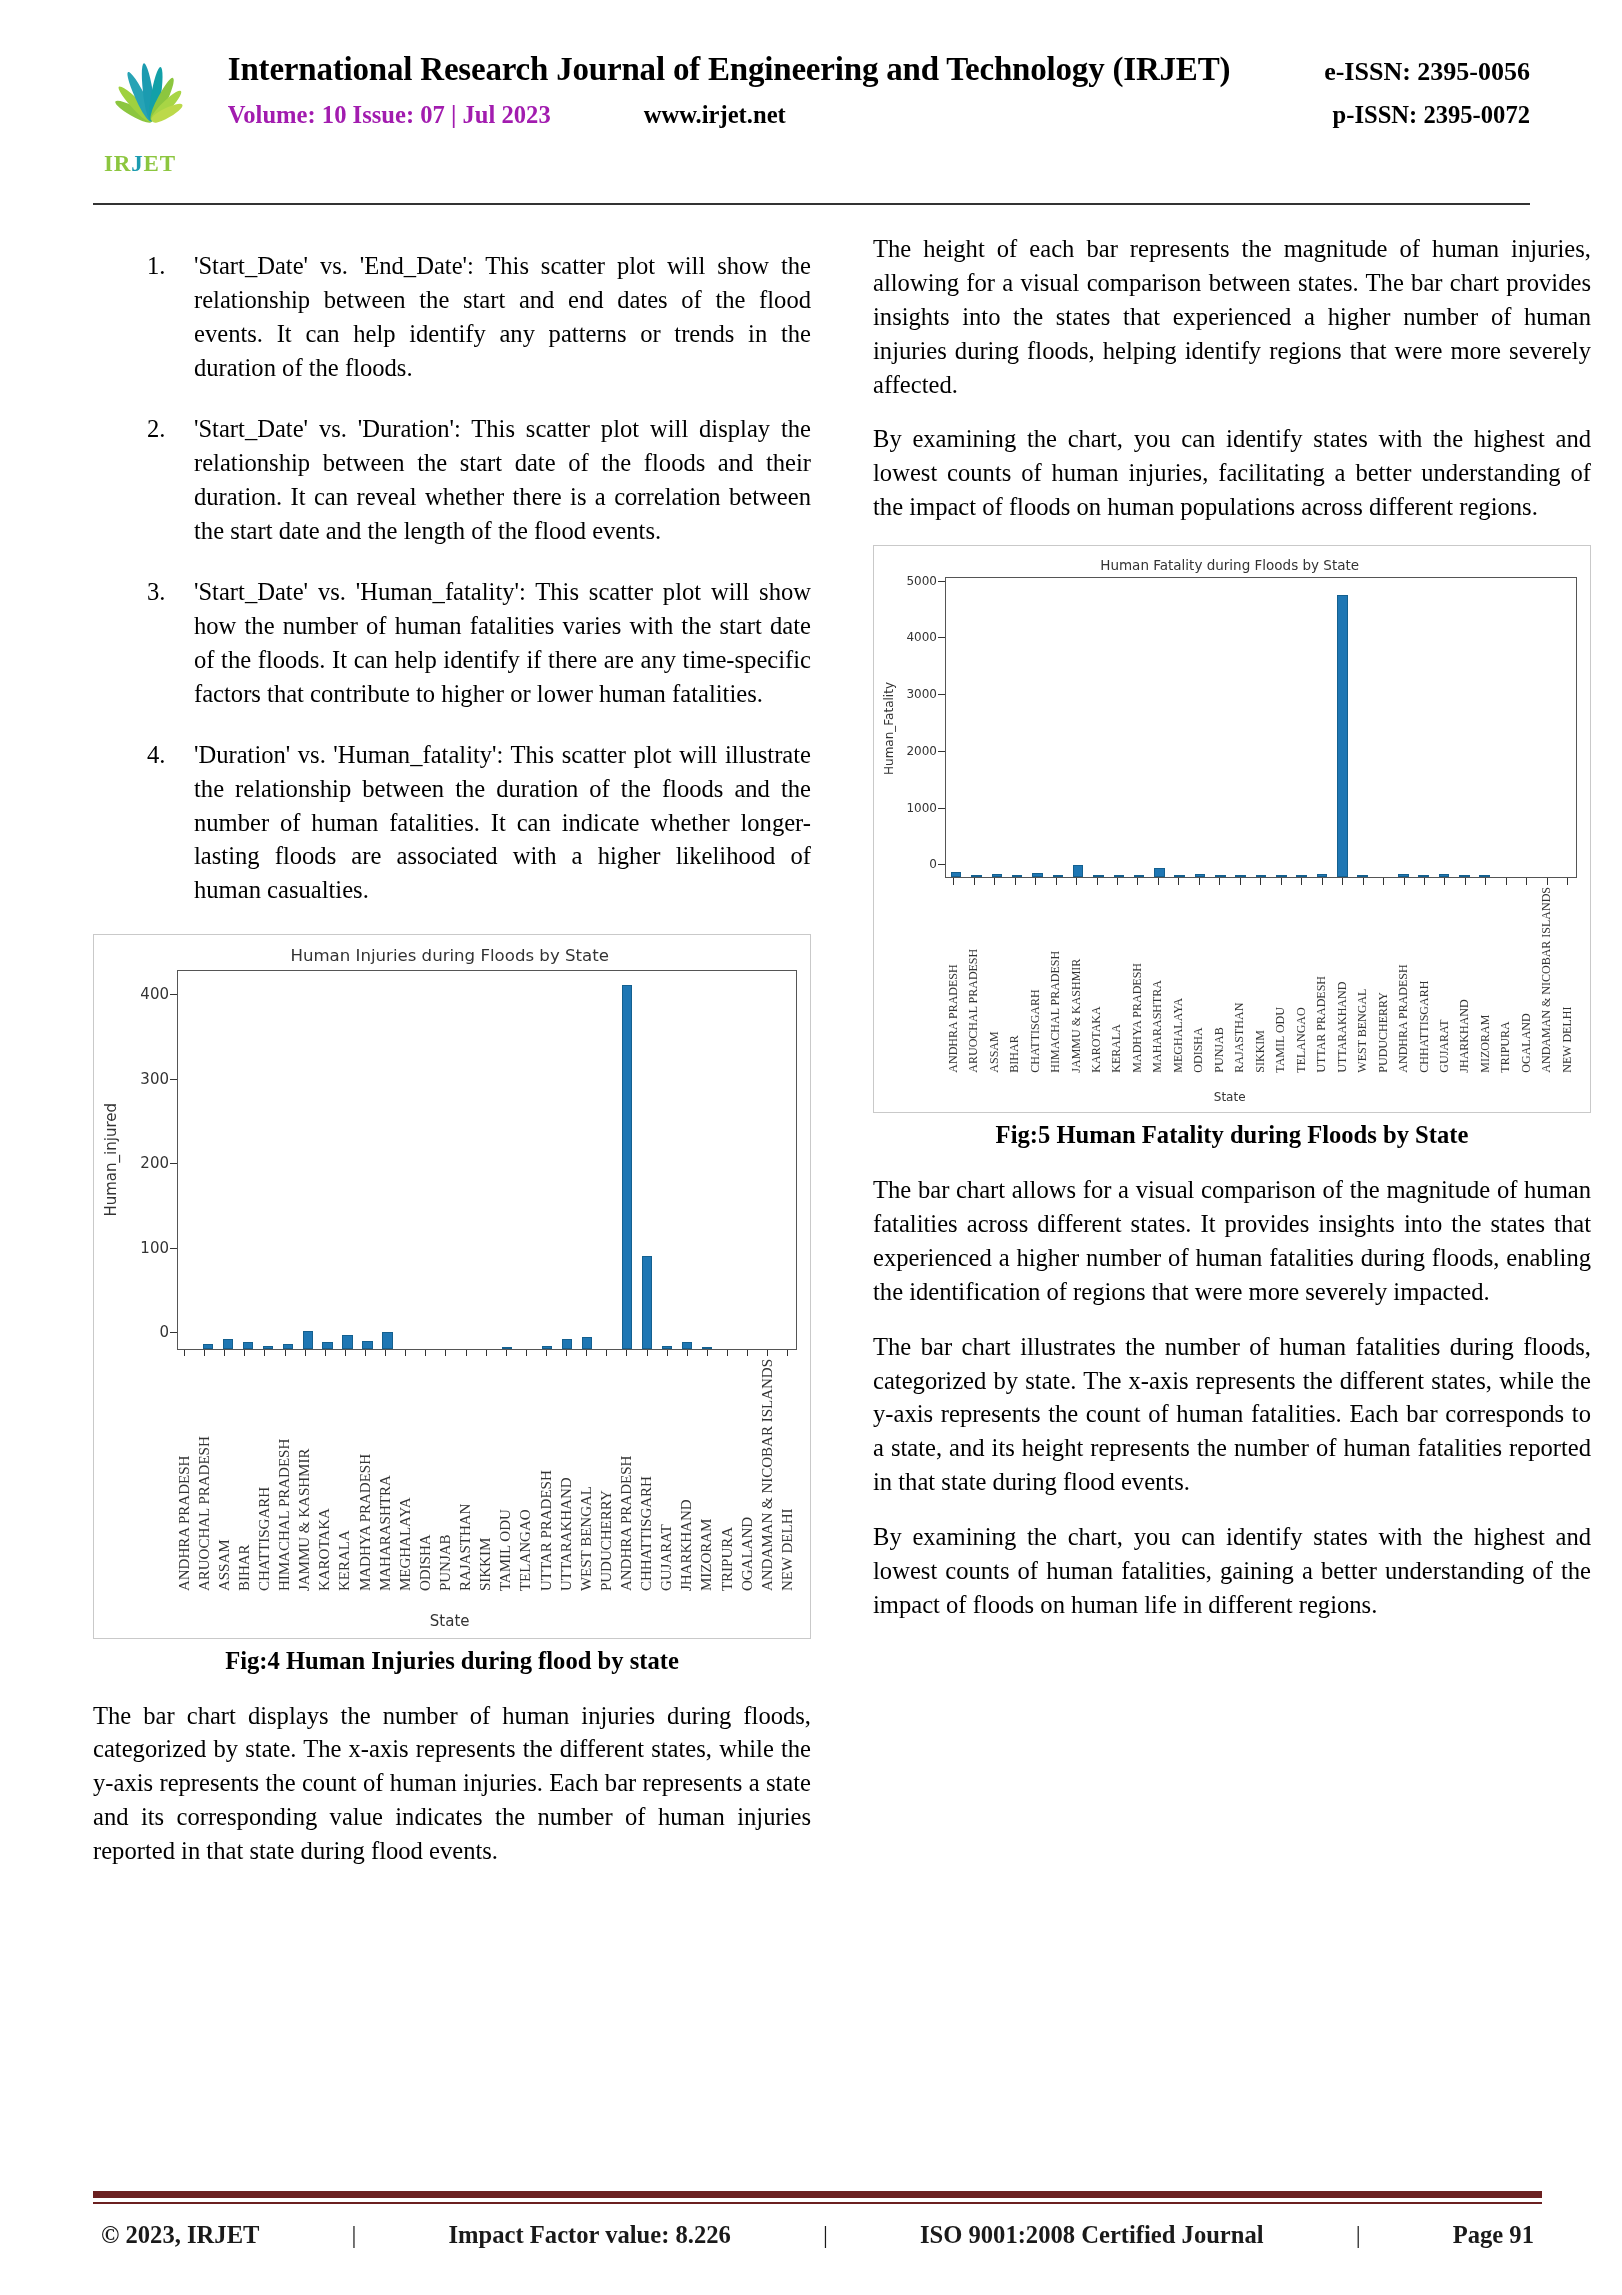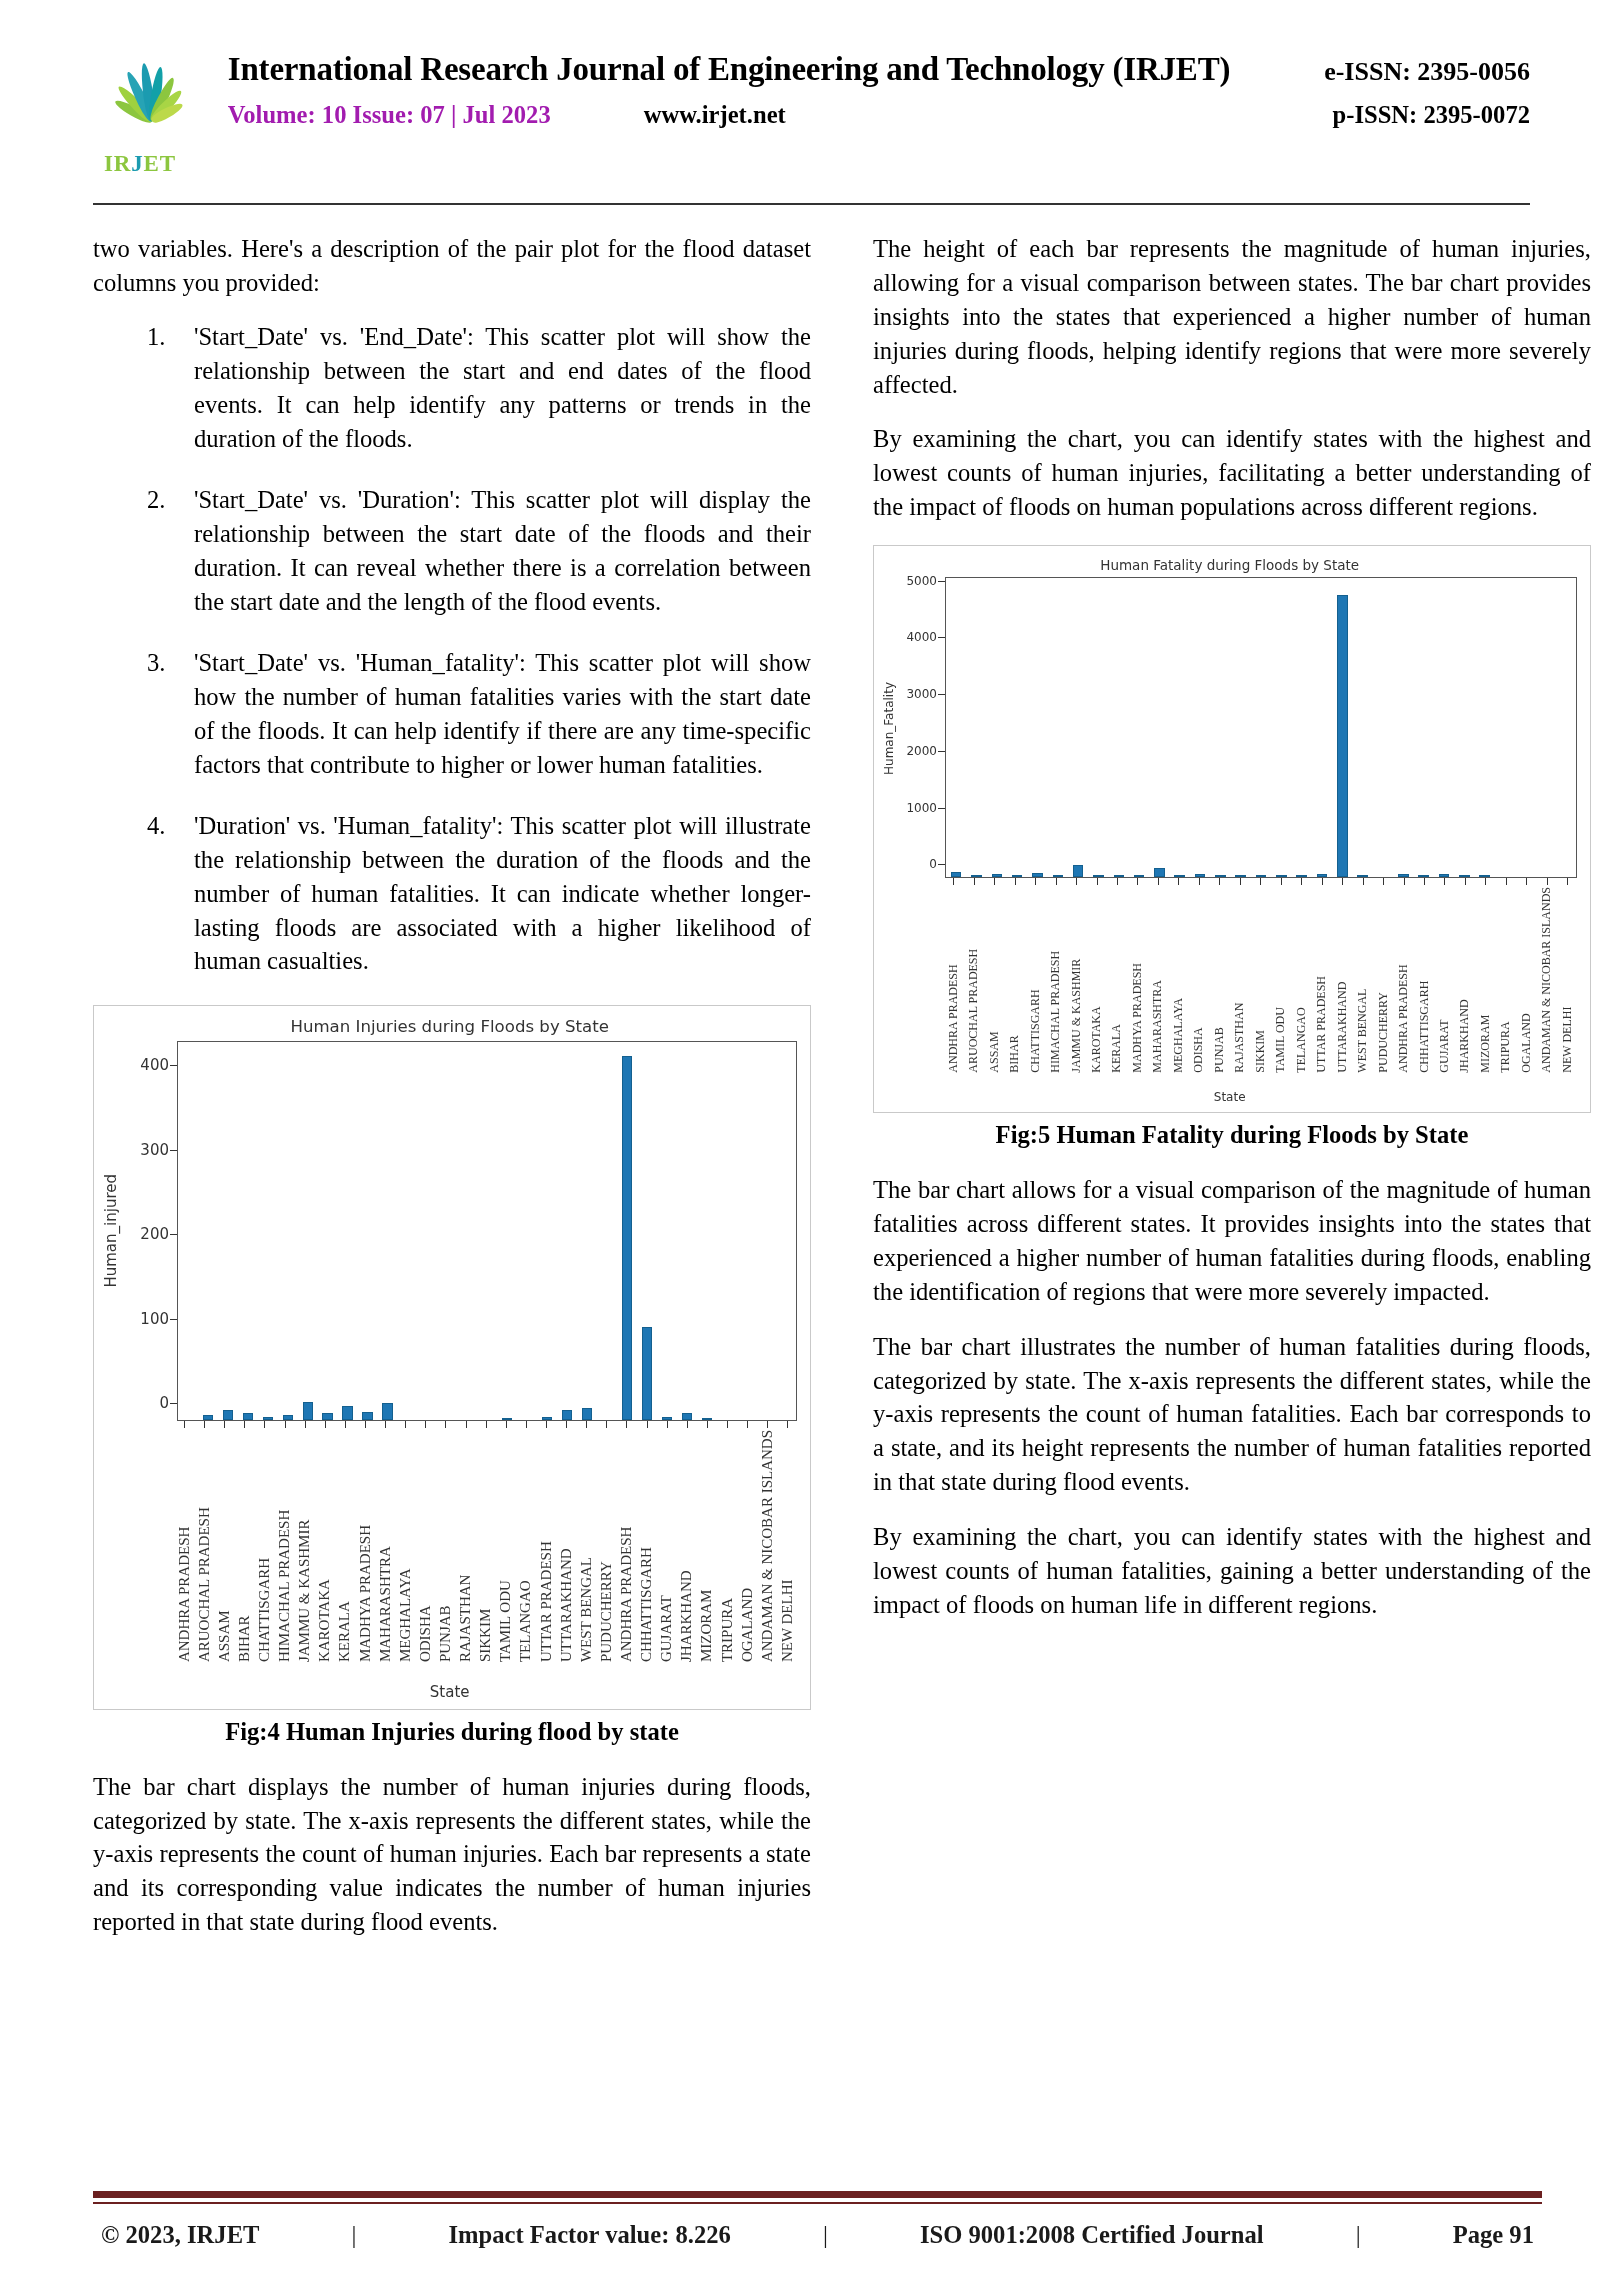--- a/index.html
+++ b/index.html
@@ -331,21 +331,20 @@
         <div class="website">www.irjet.net</div>
         <div class="pissn">p-ISSN: 2395-0072</div>
       </div>
     </div>
   </div>
   <div class="header-rule"></div>
 
   <div class="columns">
 
     <div class="col">
-      <p class="body">two variables. Here's a description of the pair plot for the flood dataset columns you provided:</p>
 
       <ol class="items">
         <li>'Start_Date' vs. 'End_Date': This scatter plot will show the relationship between the start and end dates of the flood events. It can help identify any patterns or trends in the duration of the floods.</li>
         <li>'Start_Date' vs. 'Duration': This scatter plot will display the relationship between the start date of the floods and their duration. It can reveal whether there is a correlation between the start date and the length of the flood events.</li>
         <li>'Start_Date' vs. 'Human_fatality': This scatter plot will show how the number of human fatalities varies with the start date of the floods. It can help identify if there are any time-specific factors that contribute to higher or lower human fatalities.</li>
         <li>'Duration' vs. 'Human_fatality': This scatter plot will illustrate the relationship between the duration of the floods and the number of human fatalities. It can indicate whether longer-lasting floods are associated with a higher likelihood of human casualties.</li>
       </ol>
 
       <div class="chart-wrap fig-outer-box" id="fig4">
         <div class="chart-title">Human Injuries during Floods by State</div>

